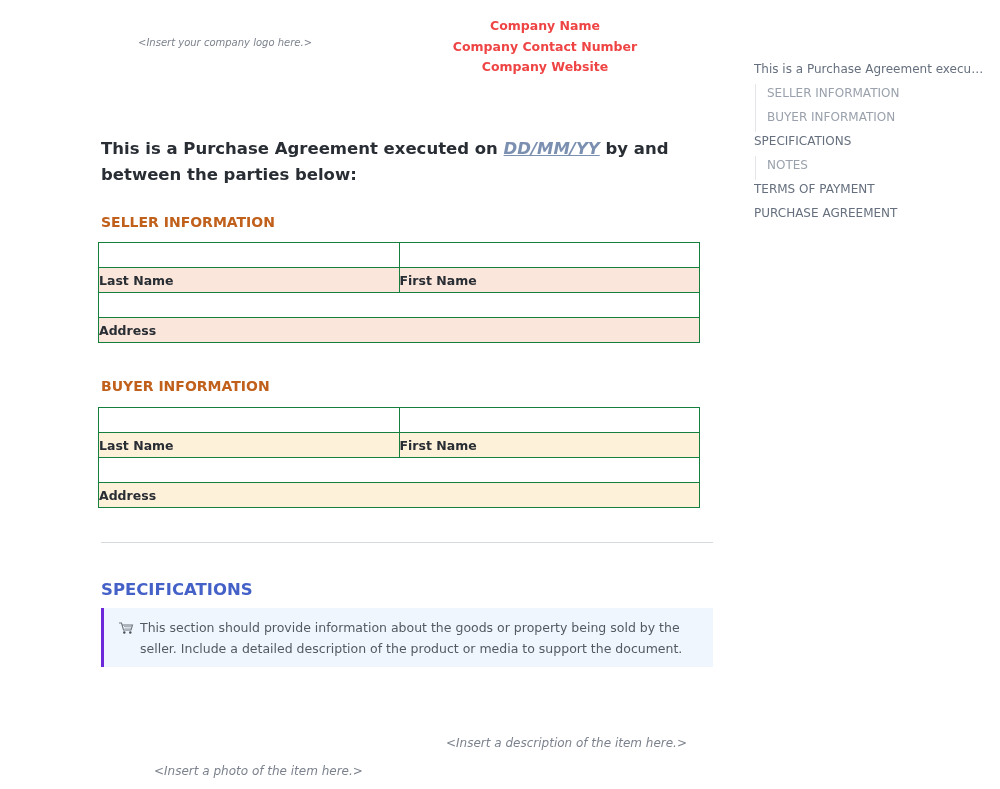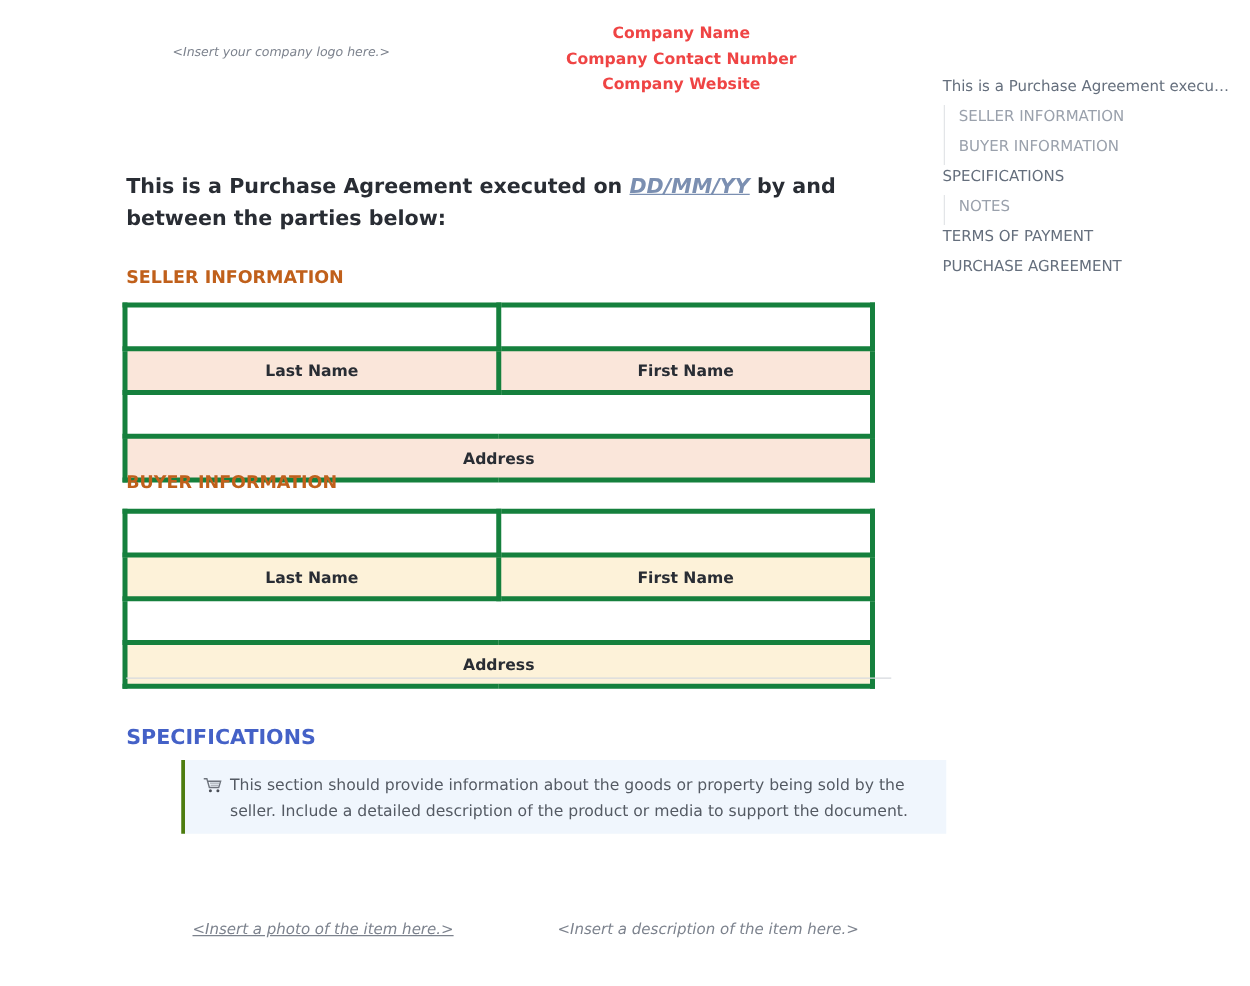--- a/index.html
+++ b/index.html
@@ -22,44 +22,43 @@
   .intro .date-link { color: #7b8fb1; font-style: italic; text-decoration: underline; }
 
   .section-title {
     position: absolute; left: 101px; font-size: 14px; font-weight: bold; color: #c0601b;
   }
   .info-table {
     position: absolute; left: 98px; width: 602px; border-collapse: collapse;
     font-size: 12.5px; font-weight: bold; color: #292d34;
   }
   .info-table td {
-    border: 4px solid #15803d; height: 35px; text-align: center; vertical-align: middle;
+    border: 1px solid #15803d; height: 25px; text-align: left; vertical-align: middle;
     width: 50%;
   }
   .seller .label-row td { background: #fae6da; }
   .buyer .label-row td { background: #fdf2d9; }
 
   .divider {
     position: absolute; left: 101px; top: 542px; width: 612px; height: 1px; background: #d6d9de;
   }
   .spec-title {
     position: absolute; left: 101px; top: 580px; font-size: 16.5px; font-weight: bold; color: #4461c7;
   }
   .callout {
     position: absolute; left: 101px; top: 608px; width: 612px; height: 59px;
-    background: #f0f6fd; border-left: 3px solid #4d7c0f;
+    background: #f0f6fd; border-left: 3px solid #6d28d9;
     padding: 10px 12px 0 14px; font-size: 12.5px; color: #545a63; line-height: 20.5px;
     display: flex;
-    margin-left: 44px;
   }
   .callout .cart { width: 22px; flex: 0 0 22px; display: inline-block; padding-top: 3px; }
   .callout .text { flex: 1; }
 
   .photo-placeholder {
-    position: absolute; left: 154px; top: 736px; font-size: 12px; font-style: italic; color: #7c828d; text-decoration: underline;
+    position: absolute; left: 154px; top: 764px; font-size: 12px; font-style: italic; color: #7c828d;
   }
   .desc-placeholder {
     position: absolute; left: 446px; top: 736px; font-size: 12px; font-style: italic; color: #7c828d;
   }
 
   .toc { position: absolute; left: 754px; top: 60px; width: 230px; font-size: 12px; }
   .toc-item { display: block; height: 24px; line-height: 18px; color: #656f7d; white-space: nowrap; overflow: hidden; text-overflow: ellipsis; cursor: pointer; }
   .toc-item.level1 { color: #656f7d; }
   .toc-group { border-left: 1px solid #e3e5e8; margin-left: 1px; padding-left: 11px; }
   .toc-item.level2 { color: #9aa1ac; }

